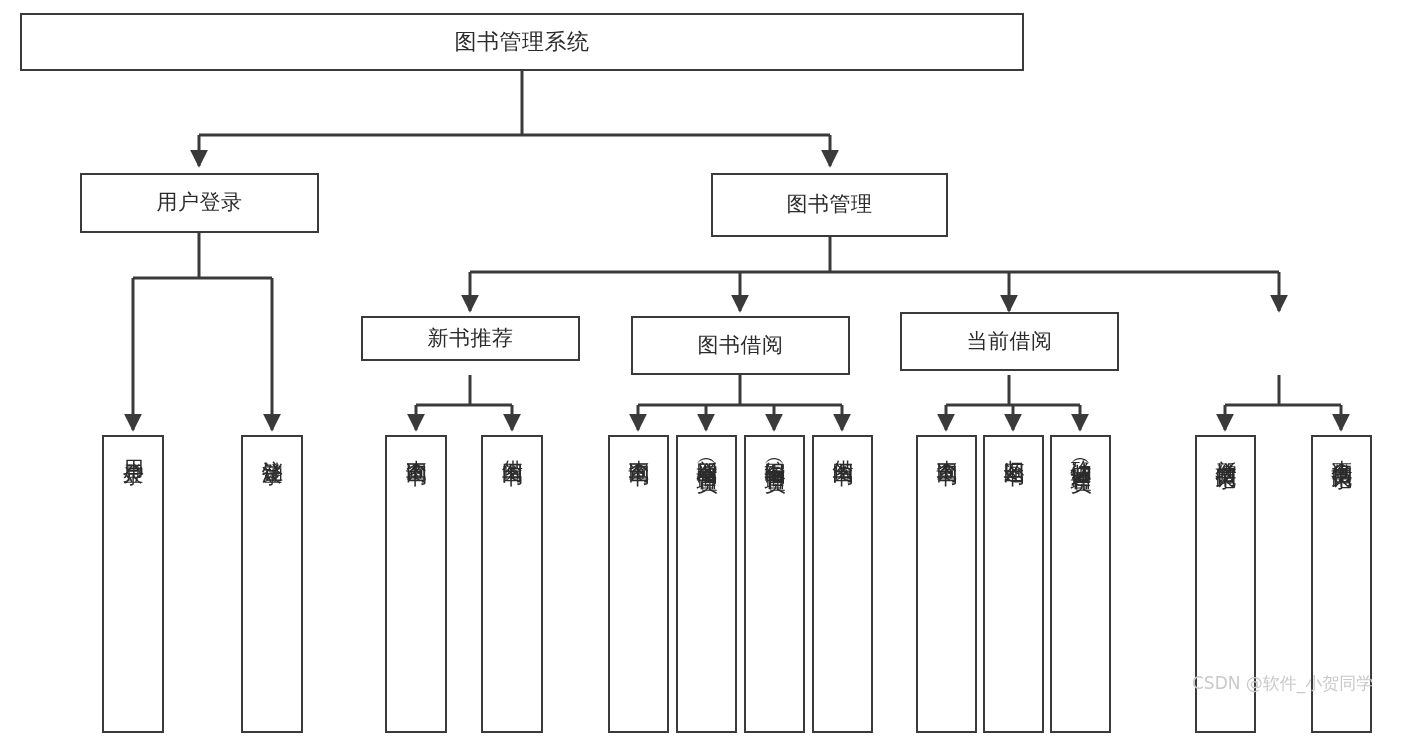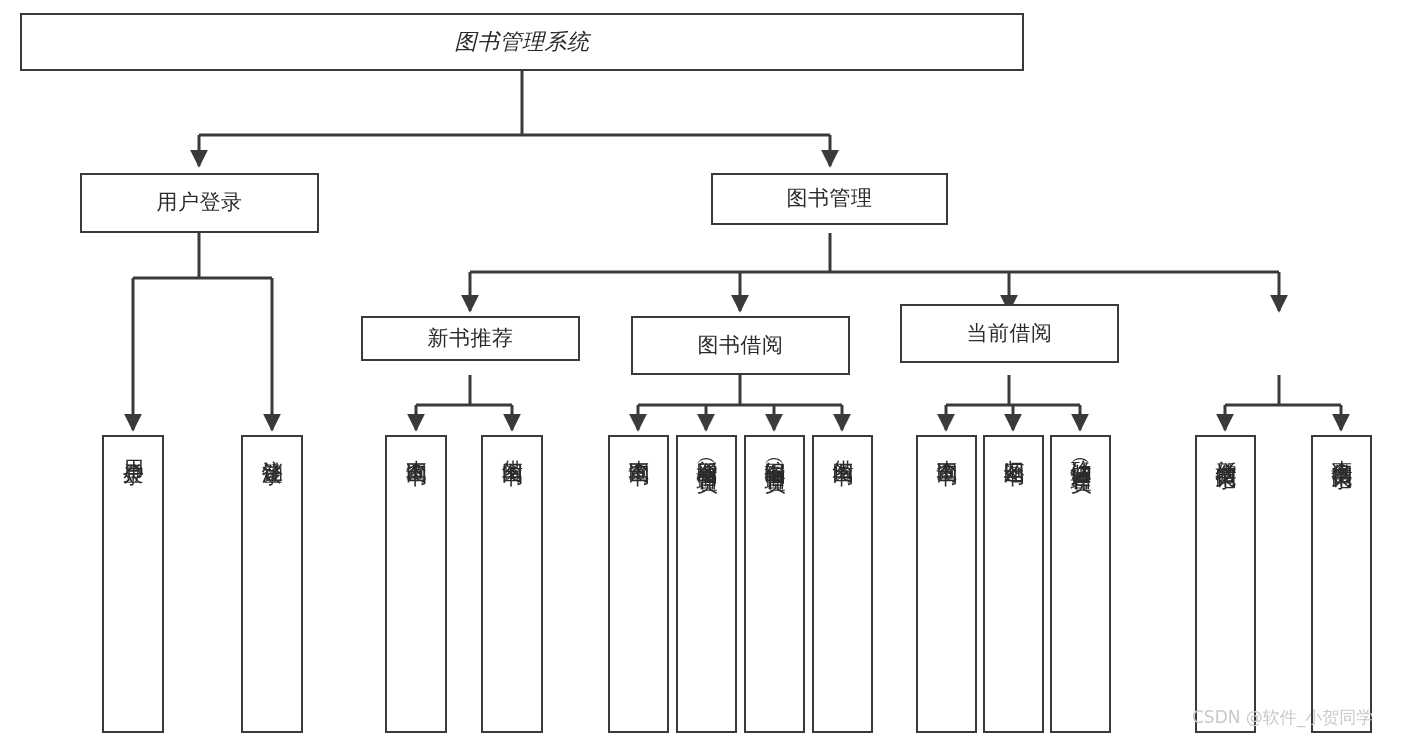--- a/index.html
+++ b/index.html
@@ -41,21 +41,20 @@
     line-height: 1.12;
     letter-spacing: 0.5px;
     color: #2b2b2b;
   }
   
   .node.h .node-label {
     font-size: 21px;
   }
   .node.root .node-label {
     font-size: 22px;
-    font-style: italic;
   }
   
   .node.v {
     align-items: flex-start;
     justify-content: center;
     padding-top: 6px;
   }
   .node.v .node-label {
     writing-mode: vertical-rl;
     text-orientation: upright;
@@ -129,31 +128,31 @@
     </g>
   </svg>
 
   <div class="node h root" style="left:20px; top:13px; width:1004px; height:58px;">
     <span class="node-label">图书管理系统</span>
   </div>
 
   <div class="node h" style="left:80px; top:173px; width:239px; height:60px;">
     <span class="node-label">用户登录</span>
   </div>
-  <div class="node h" style="left:711px; top:173px; width:237px; height:52px;">
+  <div class="node h" style="left:711px; top:173px; width:237px; height:64px;">
     <span class="node-label">图书管理</span>
   </div>
 
   <div class="node h" style="left:361px; top:316px; width:219px; height:45px;">
     <span class="node-label">新书推荐</span>
   </div>
   <div class="node h" style="left:631px; top:316px; width:219px; height:59px;justify-content:center;">
     <span class="node-label">图书借阅</span>
   </div>
-  <div class="node h" style="left:900px; top:304px; width:219px; height:59px;text-align:right;">
+  <div class="node h" style="left:900px; top:312px; width:219px; height:59px;text-align:right;">
     <span class="node-label">当前借阅</span>
   </div>
 
   <div class="node v" style="left:102px; top:435px; width:62px; height:298px;">
     <span class="node-label">用户登录</span>
   </div>
   <div class="node v" style="left:241px; top:435px; width:62px; height:298px;">
     <span class="node-label">注销登录</span>
   </div>
 
@@ -187,15 +186,15 @@
     <span class="node-label">确认归还（管理员）</span>
   </div>
 
   <div class="node v" style="left:1195px; top:435px; width:61px; height:298px;">
     <span class="node-label">新增借阅记录</span>
   </div>
   <div class="node v" style="left:1311px; top:435px; width:61px; height:298px;">
     <span class="node-label">查询借阅记录</span>
   </div>
 
-  <div class="watermark" style="left:1192px; top:672px;margin-top:34px;">CSDN @软件_小贺同学</div>
+  <div class="watermark" style="left:1192px; top:672px;">CSDN @软件_小贺同学</div>
 
 </div>
 
 </body></html>

